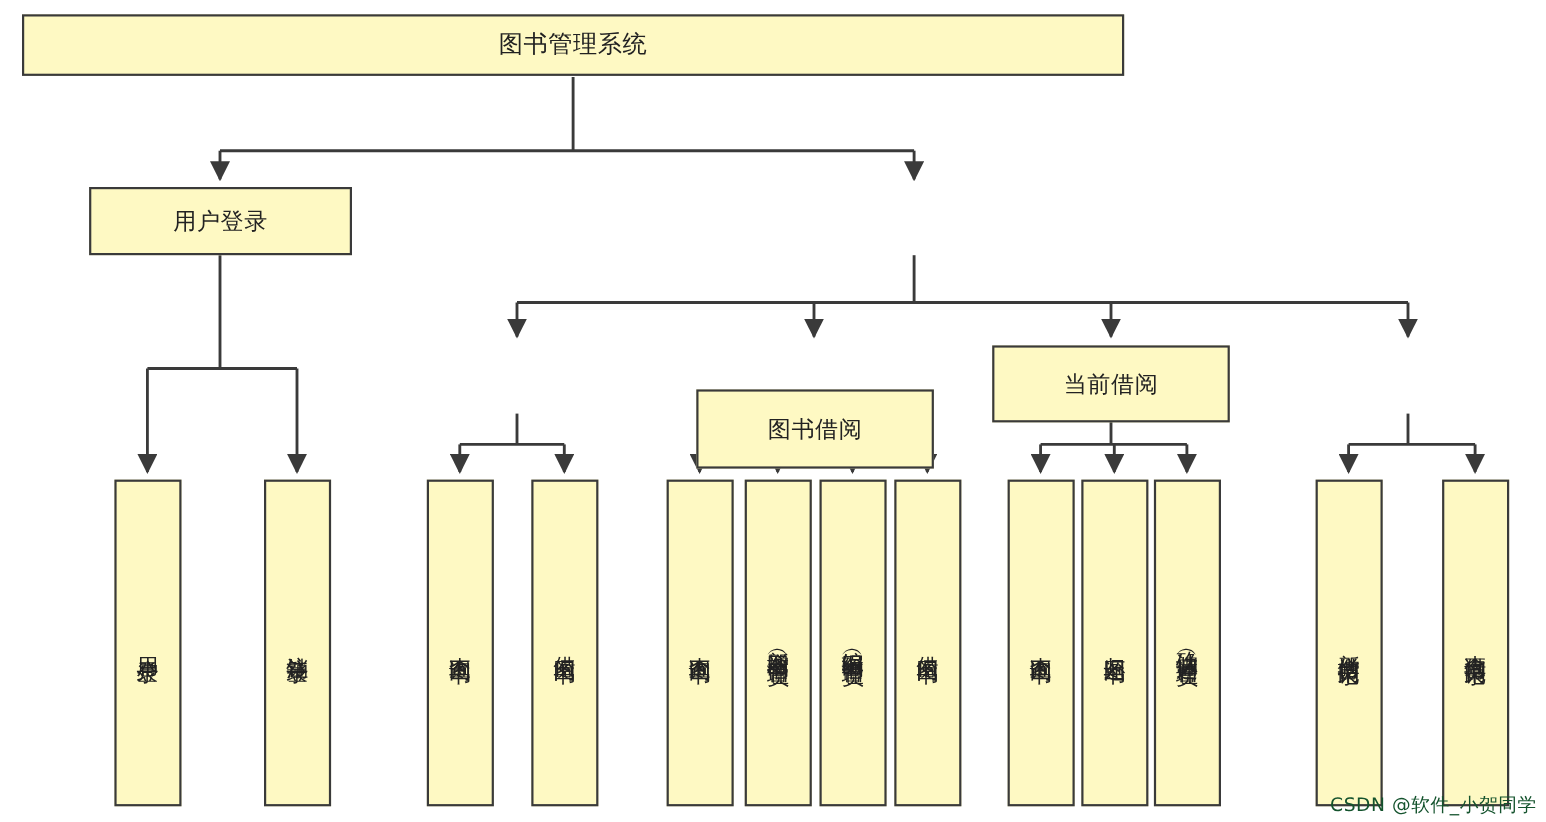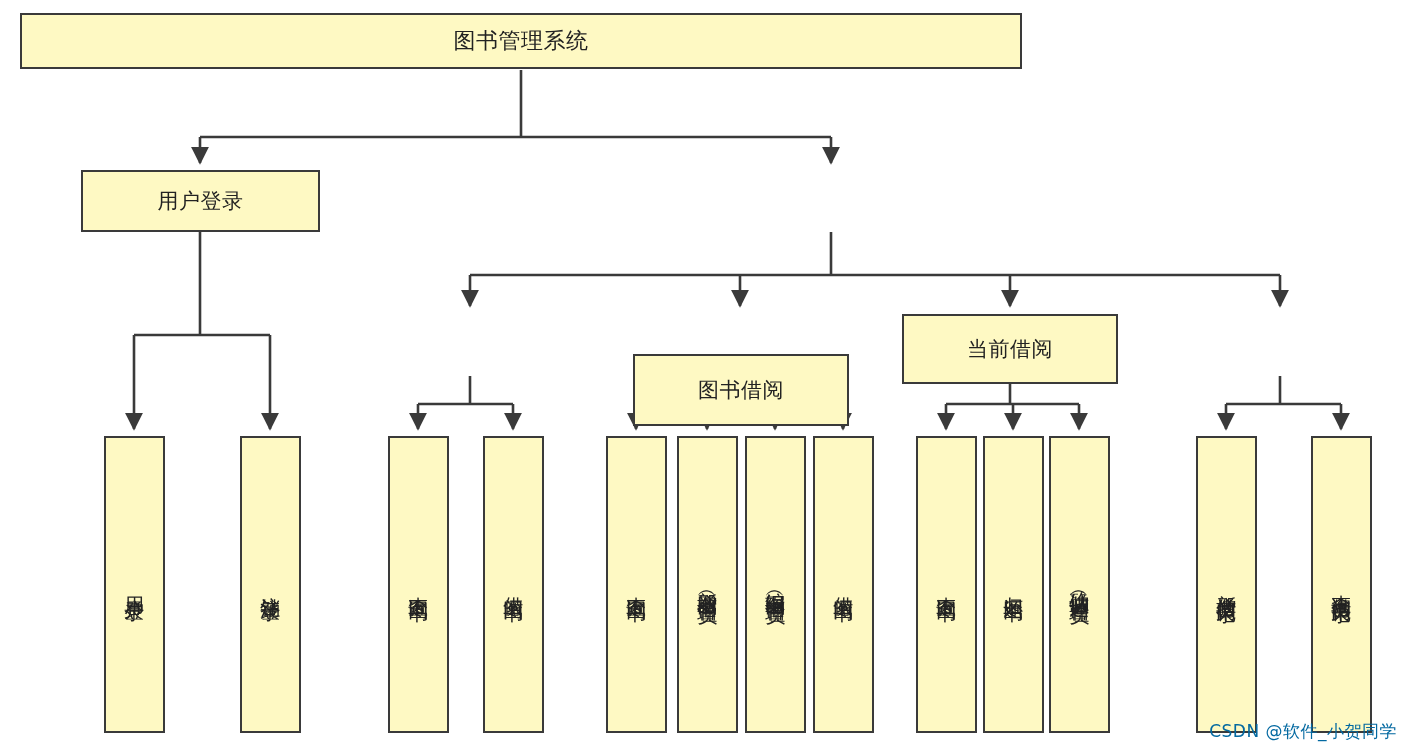--- a/index.html
+++ b/index.html
@@ -60,21 +60,21 @@
     line-height:1.12;
     letter-spacing:2px;
     white-space:nowrap;
     max-height:100%;
   }
   .watermark{
     position:absolute;
     right:8px;
     bottom:4px;
     font-size:17px;
-    color:#0369a1;
+    color:#14532d;
     z-index:5;
     white-space:nowrap;
     letter-spacing:0.5px;
   }
 </style>
 </head>
 <body>
 
 <div id="canvas">
 

